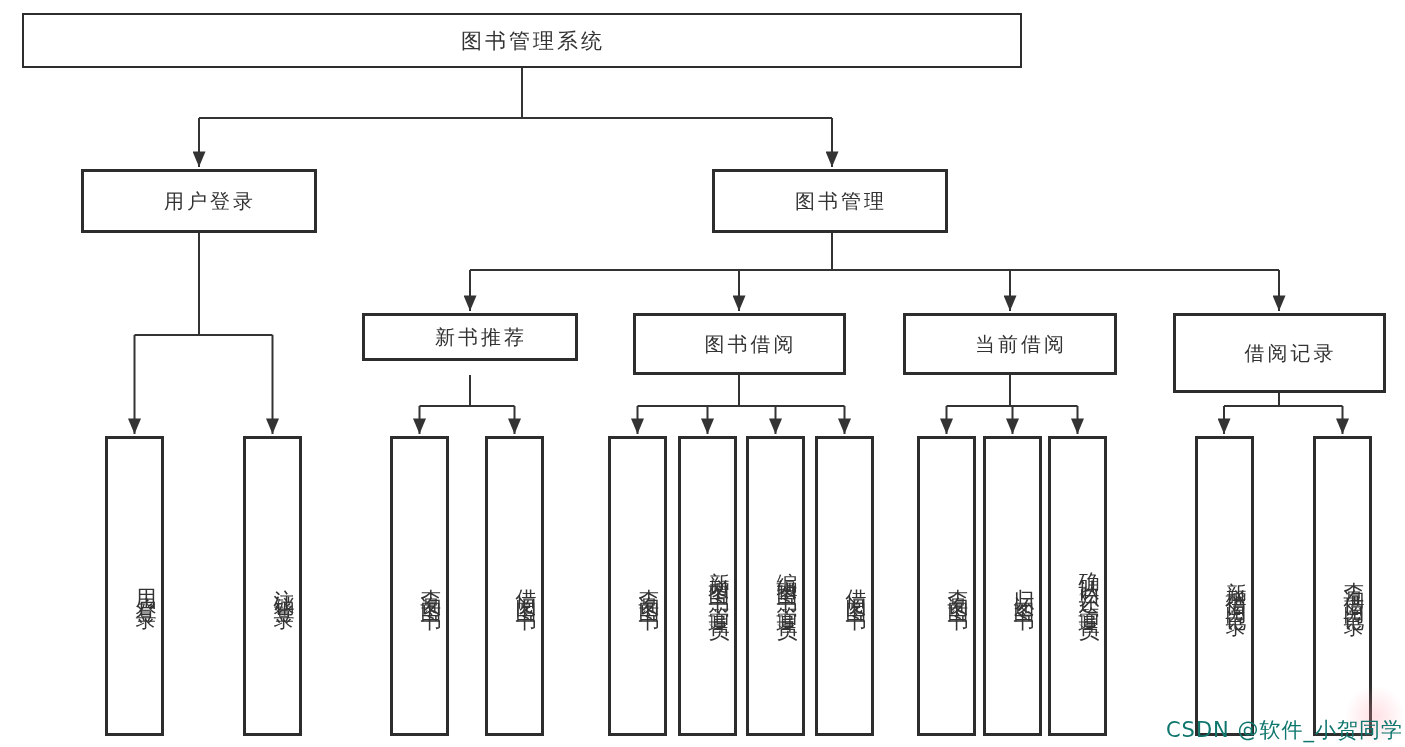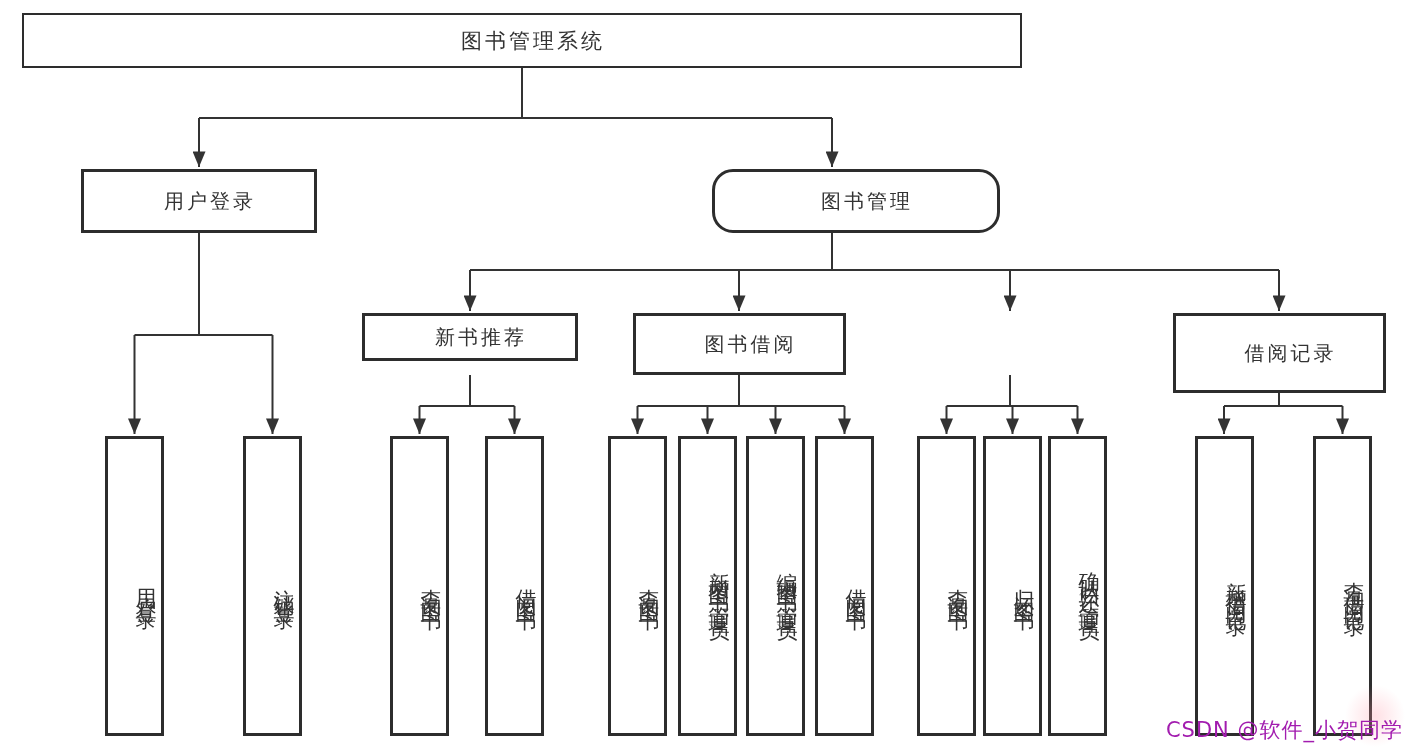--- a/index.html
+++ b/index.html
@@ -53,21 +53,21 @@
     letter-spacing: 7px;
     line-height: 1.1;
     white-space: nowrap;
   }
   .watermark {
     position: absolute;
     right: 2px;
     bottom: 3px;
     font-size: 21px;
     letter-spacing: 1px;
-    color: #a21caf;
+    color: #0f766e;
     z-index: 5;
   }
   .corner-tint {
     position: absolute;
     left: 1345px;
     top: 685px;
     width: 60px;
     height: 62px;
     background: radial-gradient(closest-side, rgba(255,150,165,0.30), rgba(255,150,165,0));
     z-index: 4;
@@ -129,30 +129,33 @@
     </g>
   </svg>
 
   <div class="node h-node root-node">
     <span>图书管理系统</span>
   </div>
 
   <div class="node h-node lvl2" style="left:81px; top:169px; width:236px; height:64px;">
     <span>用户登录</span>
   </div>
-  <div class="node h-node lvl2" style="left:712px; top:169px; width:288px; height:64px;border-radius:21px;">
+  <div class="node h-node lvl2" style="left:712px; top:169px; width:236px; height:64px;">
     <span>图书管理</span>
   </div>
 
   <div class="node h-node lvl3" style="left:362px; top:313px; width:216px; height:48px;">
     <span>新书推荐</span>
   </div>
   <div class="node h-node lvl3" style="left:633px; top:313px; width:213px; height:62px;align-items:center;">
     <span>图书借阅</span>
   </div>
+  <div class="node h-node lvl3" style="left:903px; top:313px; width:214px; height:62px;">
+    <span>当前借阅</span>
+  </div>
   <div class="node h-node lvl3" style="left:1173px; top:313px; width:213px; height:80px;">
     <span>借阅记录</span>
   </div>
 
   <div class="node leaf" style="left:105px;">
     <span class="vtext">用户登录</span>
   </div>
   <div class="node leaf" style="left:243px;">
     <span class="vtext">注销登录</span>
   </div>

